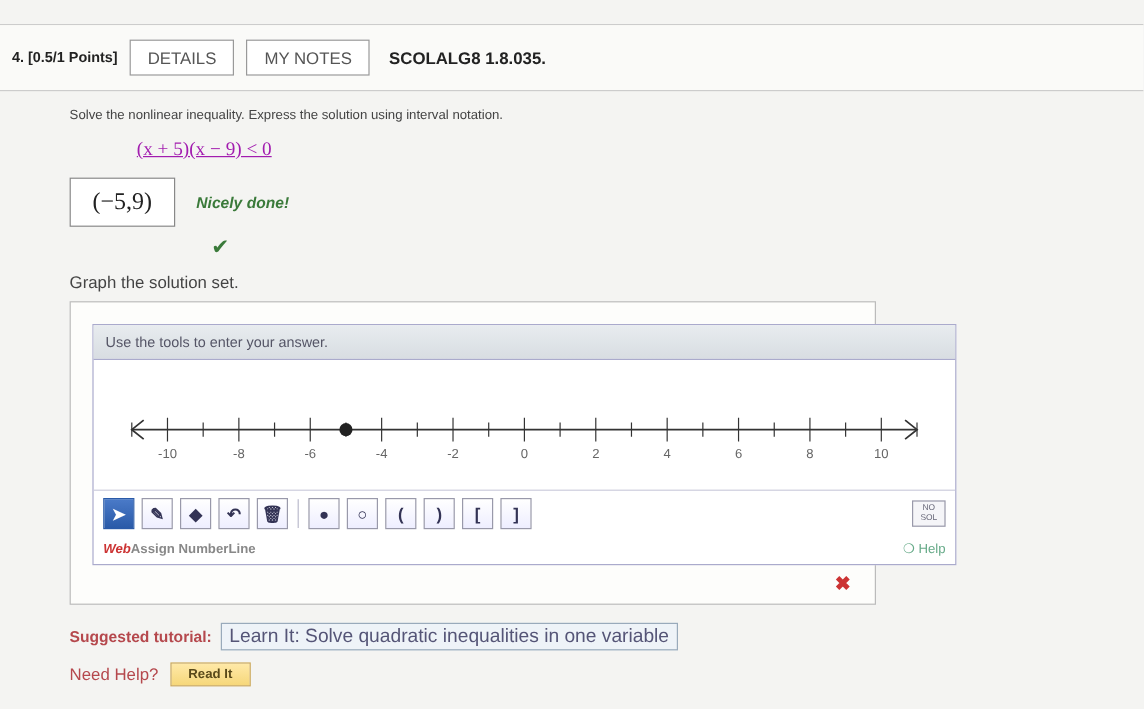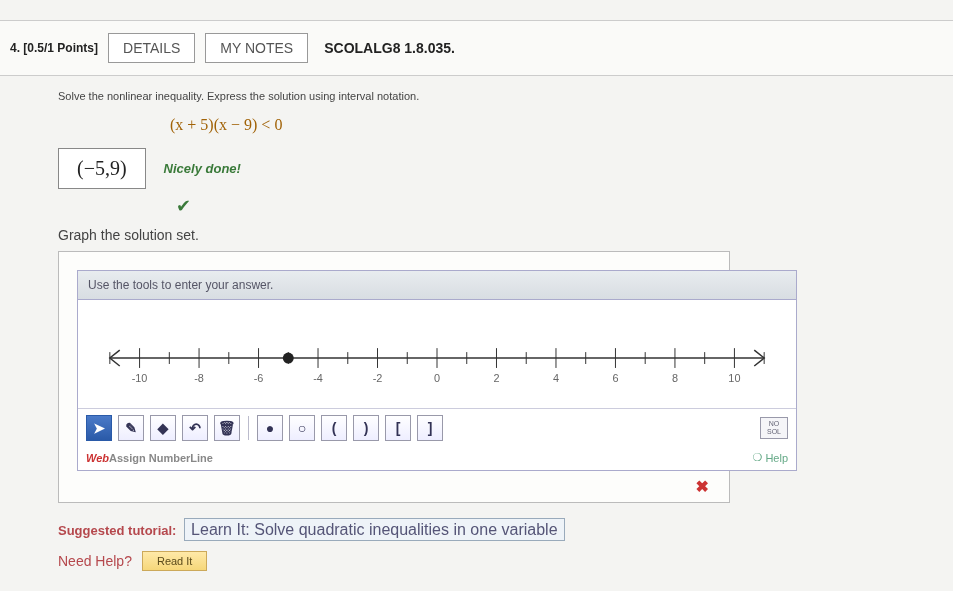--- a/index.html
+++ b/index.html
@@ -32,23 +32,24 @@
     font-size: 14px;
     color: #555;
     cursor: pointer;
   }
   .ref-code { font-weight: bold; font-size: 14px; color: #222; margin-left: 6px; }
   .content { padding: 14px 0 0 58px; }
   .prompt { font-size: 11px; color: #444; margin-bottom: 14px; }
   .expr {
     font-family: "Times New Roman", serif;
     font-size: 16px;
-    margin-left: 112px;
+    margin-left: 56px;
     margin-bottom: 14px;
-    color: #a16207;
+    color: #a21caf;
+    text-decoration: underline;
   }
   .answer-row { display: flex; align-items: center; gap: 18px; margin-bottom: 6px; }
   .answer-box {
     border: 1px solid #888;
     background: #fff;
     padding: 8px 18px;
     font-family: "Times New Roman", serif;
     font-size: 20px;
     color: #222;
   }
@@ -146,21 +147,21 @@
     margin-top: 12px;
     font-size: 14px;
     color: #b5484d;
     display:flex; align-items:center; gap:10px;
   }
   .readit {
     border: 1px solid #cca95a;
     background: linear-gradient(#ffe9a8,#f6d77a);
     color: #5a4a1a;
     font-size: 11px;
-    font-weight: normal;
+    font-weight: bold;
     padding: 3px 14px;
     cursor:pointer;
   }
   .vsep { width:1px; height:24px; background:#bbc; margin:0 2px;}
 </style>
 </head>
 <body>
 
 <div class="top-divider"></div>
 

